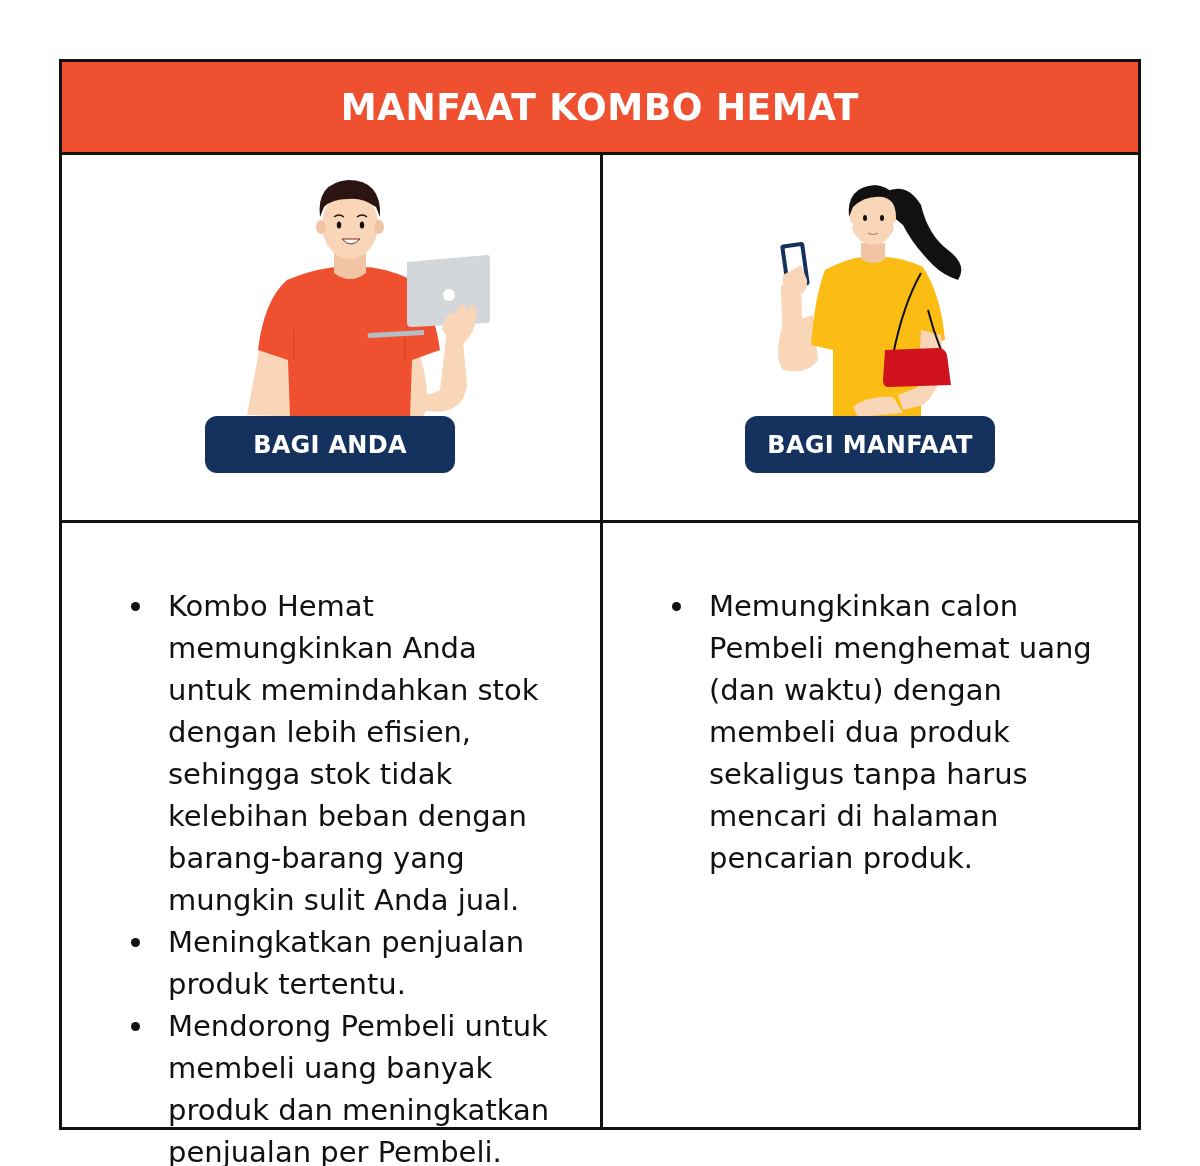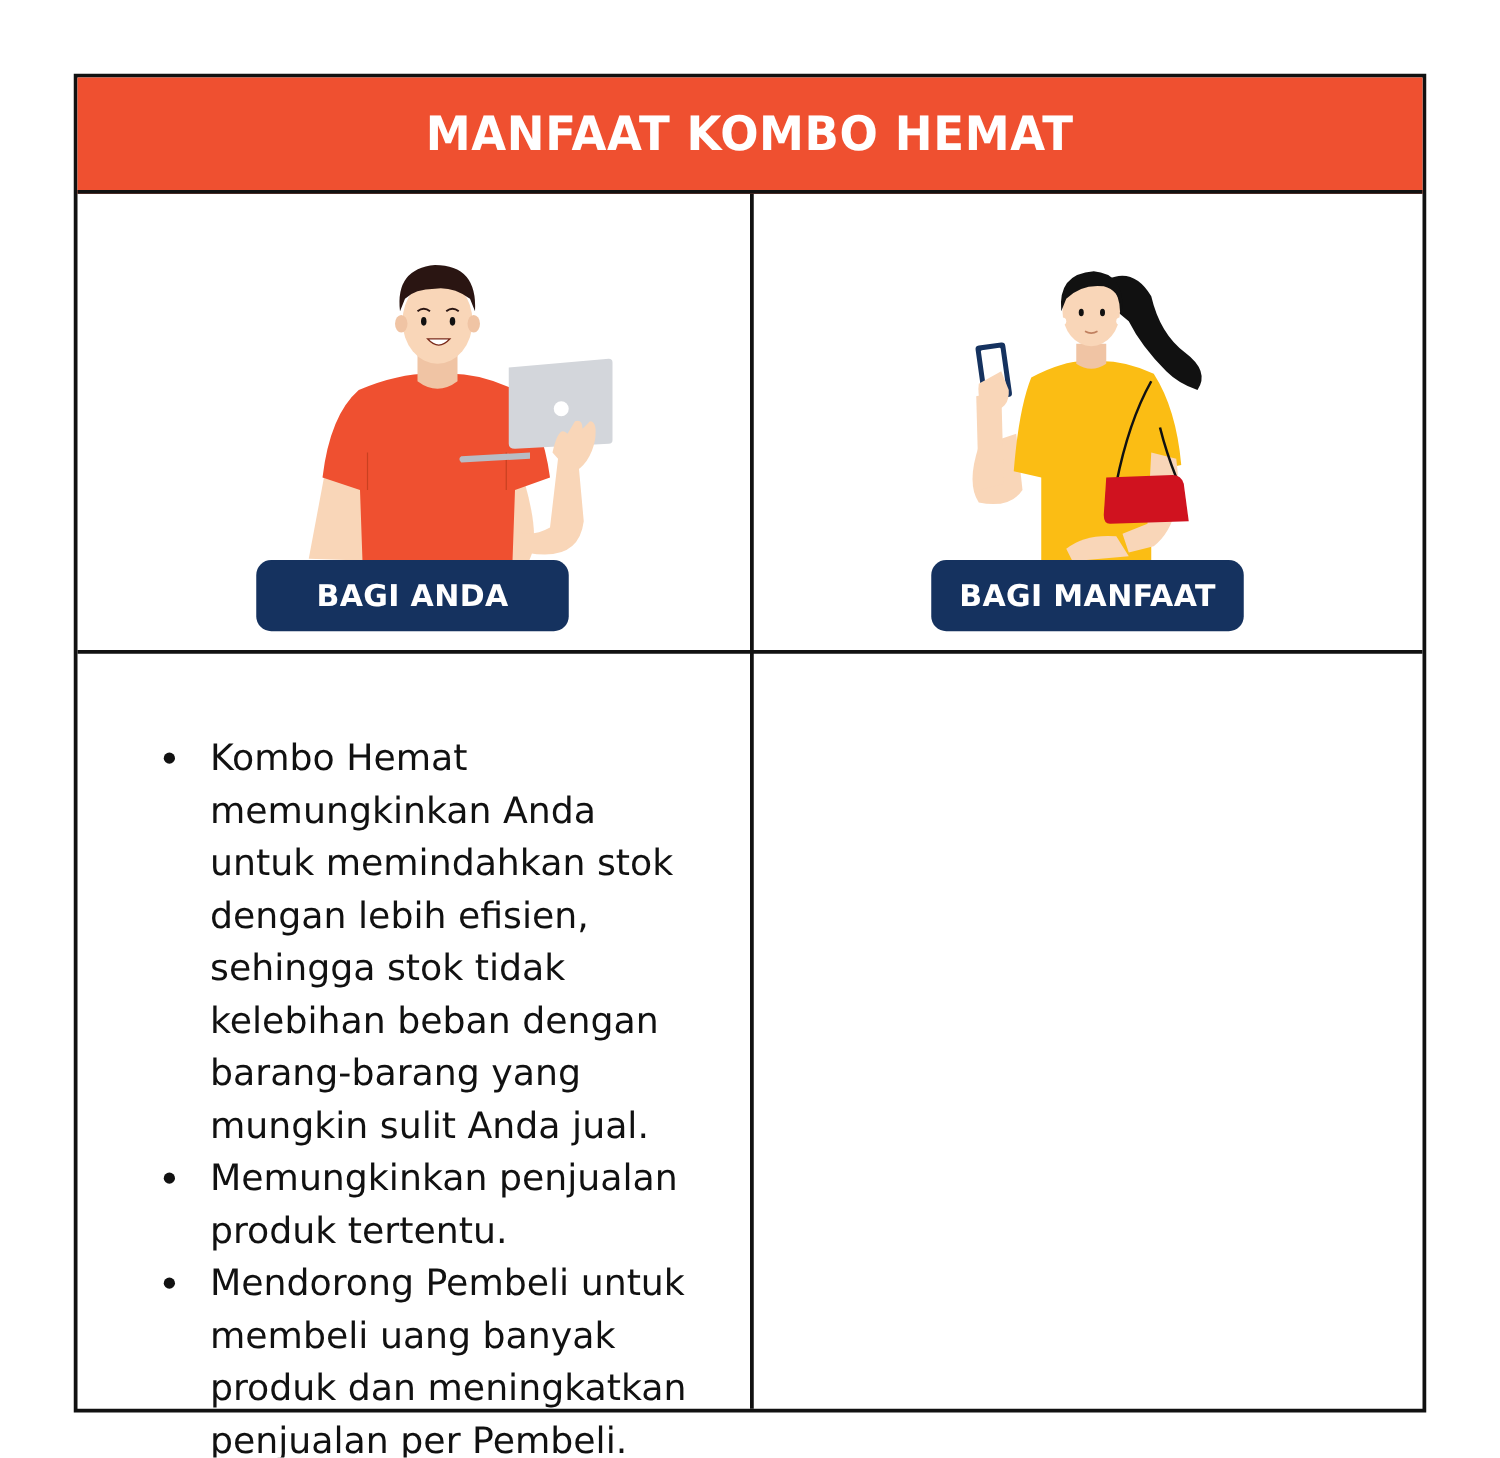--- a/index.html
+++ b/index.html
@@ -12,21 +12,21 @@
       position: absolute; left: 0; top: 0; right: 0; height: 90px;
       background: #ef5030; border-bottom: 3px solid #111;
       display: flex; align-items: center; justify-content: center;
     }
     .header h1 {
       margin: 0; color: #fff; font-family: "DejaVu Sans", sans-serif; font-weight: bold;
       font-size: 38px; letter-spacing: 0.5px; transform: scaleX(0.95);
     }
     .vline { position: absolute; left: 538px; top: 93px; bottom: 0; width: 3px; background: #111; }
     .hline { position: absolute; left: 0; right: 0; top: 458px; height: 3px; background: #111; }
-    .cell-illus { position: absolute; top: 93px; height: 365px; width: 538px; margin-top: 32px; }
+    .cell-illus { position: absolute; top: 93px; height: 365px; width: 538px; }
     .cell-illus.left { left: 0; }
     .cell-illus.right { left: 541px; width: 535px; }
     .illus { position: absolute; left: 0; top: 0; width: 100%; height: 100%; }
     .badge {
       position: absolute; top: 261px; width: 250px; height: 57px;
       background: #15325f; border-radius: 12px;
       display: flex; align-items: center; justify-content: center;
       color: #fff; font-weight: bold; font-size: 24px; letter-spacing: 0.3px;
     }
     .cell-illus.left .badge { left: 143px; }
@@ -130,22 +130,30 @@
   </div>
 
   <div class="cell-text left">
     <ul class="bullets">
       <li>
         <span class="dot"></span>
         <span>Kombo Hemat memungkinkan Anda untuk memindahkan stok dengan lebih efisien, sehingga stok tidak kelebihan beban dengan barang-barang yang mungkin sulit Anda jual.</span>
       </li>
       <li>
         <span class="dot"></span>
-        <span>Memungkinkan penjualan produk tertentu.</span>
+        <span>Meningkatkan penjualan produk tertentu.</span>
       </li>
       <li>
         <span class="dot"></span>
         <span>Mendorong Pembeli untuk membeli uang banyak produk dan meningkatkan penjualan per Pembeli.</span>
       </li>
     </ul>
   </div>
 
+  <div class="cell-text right">
+    <ul class="bullets">
+      <li>
+        <span class="dot"></span>
+        <span>Memungkinkan calon Pembeli menghemat uang (dan waktu) dengan membeli dua produk sekaligus tanpa harus mencari di halaman pencarian produk.</span>
+      </li>
+    </ul>
+  </div>
 </div>
 
 </body></html>

